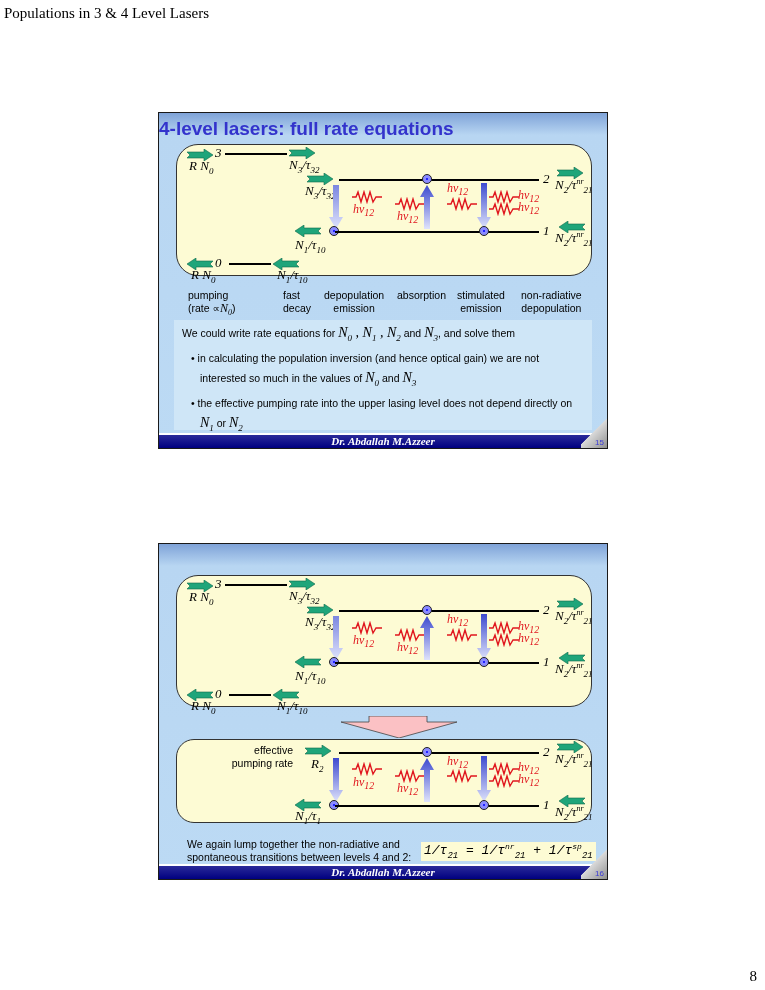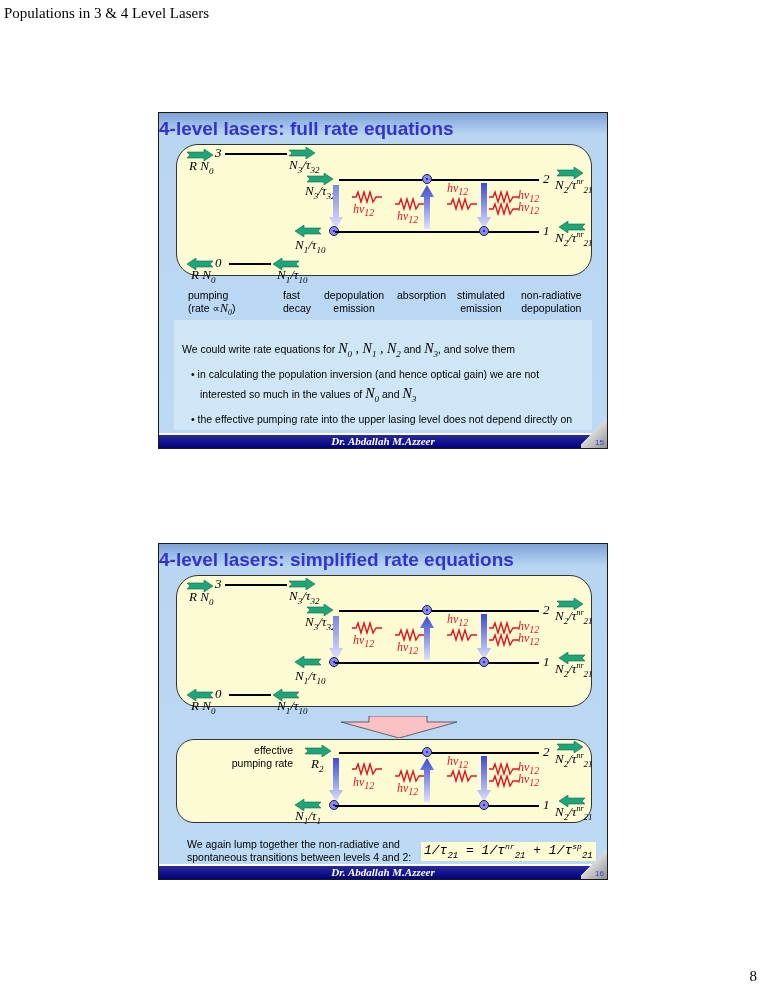--- a/index.html
+++ b/index.html
@@ -38,21 +38,21 @@
   .slide-num {
     position: absolute; right: 3px; bottom: 1px; font-family: "Liberation Sans", sans-serif;
     font-size: 8px; color: #3b3bd6;
   }
   .caption {
     position: absolute; font-family: "Liberation Sans", sans-serif; font-size: 10.5px; color: #000;
     text-align: center; line-height: 13px;
   }
   .text-box {
     position: absolute; left: 15px; right: 15px; top: 207px; height: 110px;
-    background: #cfe6f7; padding: 19px 8px;
+    background: #cfe6f7; padding: 3px 8px;
     font-family: "Liberation Sans", sans-serif; font-size: 10.5px; line-height: 19px;
   }
   .text-box .bullet { padding-left: 18px; text-indent: -9px; line-height: 20px; }
   .math { font-family: "Liberation Serif", serif; font-style: italic; font-size: 14px; }
   .lbl { position: absolute; font-family: "Liberation Serif", serif; font-style: italic; font-size: 13px; white-space: nowrap; }
   .lbl sub { font-size: 9px; }
   .lbl sup { font-size: 8px; }
   .hv { position: absolute; font-family: "Liberation Serif", serif; font-style: italic; font-size: 12px; color: #e0161e; white-space: nowrap; }
   .hv sub { font-size: 10px; }
   .lvlnum { position: absolute; font-family: "Liberation Serif", serif; font-style: italic; font-size: 13px; }
@@ -210,21 +210,20 @@
       • <span>the effective pumping rate into the upper lasing level does not depend directly on</span> <span class="math">N<sub style="font-size:9px;">1</sub></span> or <span class="math">N<sub style="font-size:9px;">2</sub></span>
     </div>
   </div>
 
   <div class="footer-bar">Dr. Abdallah M.Azzeer</div>
   <div class="page-curl"></div>
   <div class="slide-num">15</div>
 </div>
 
 <div class="slide" style="top:543px;">
-  <div class="slide-title">4-level lasers: simplified rate equations</div>
 
   <div class="panel" style="left:17px; top:31px; width:416px; height:132px;">
     <svg class="green-arrow" style="left:10px; top:4px;" viewBox="0 0 26 12">
         <path d="M0 3 L17 3 L17 0 L26 6 L17 12 L17 9 L0 9 L3 6 Z" fill="#1fa57a" stroke="#0e6a4c" stroke-width="0.6"></path>
       </svg>
     <span class="lvlnum" style="left:38px; top:0px;">3</span>
     <div class="rline" style="left:48px; top:8px; width:62px;"></div>
     <span class="lbl" style="left:12px; top:13px;">R N<sub>0</sub></span>
     <svg class="green-arrow" style="left:112px; top:2px;" viewBox="0 0 26 12">
         <path d="M0 3 L17 3 L17 0 L26 6 L17 12 L17 9 L0 9 L3 6 Z" fill="#1fa57a" stroke="#0e6a4c" stroke-width="0.6"></path>

